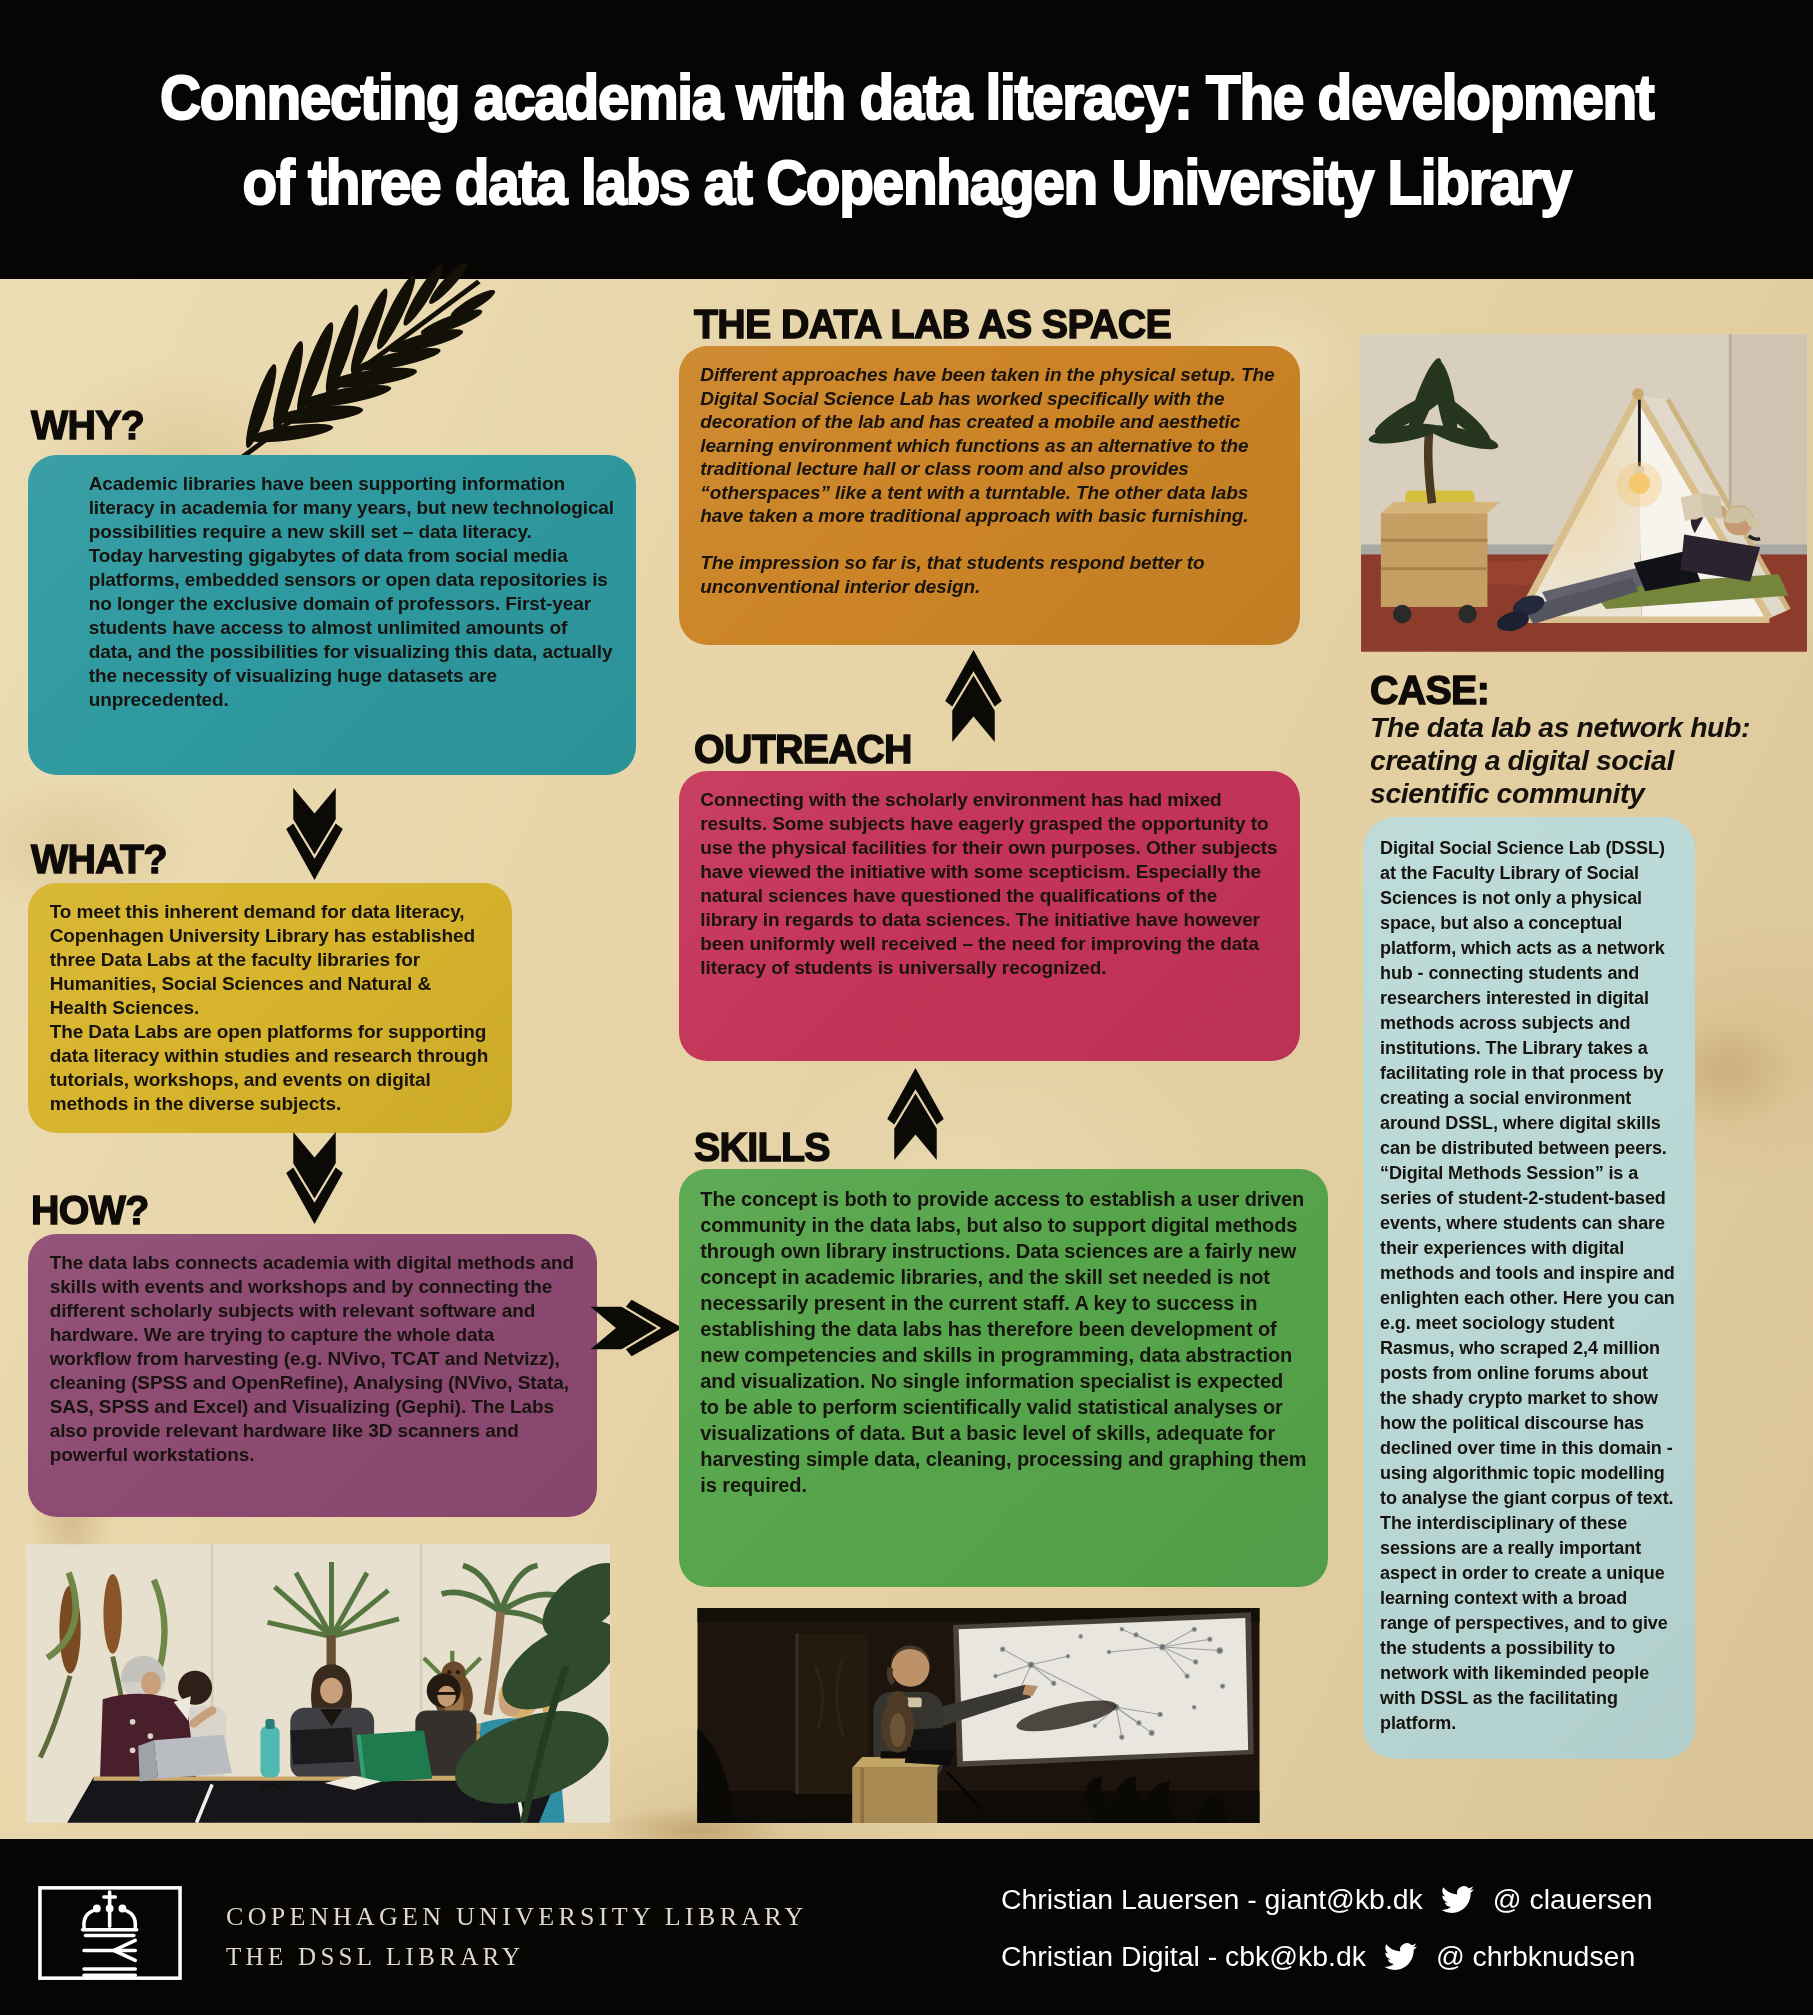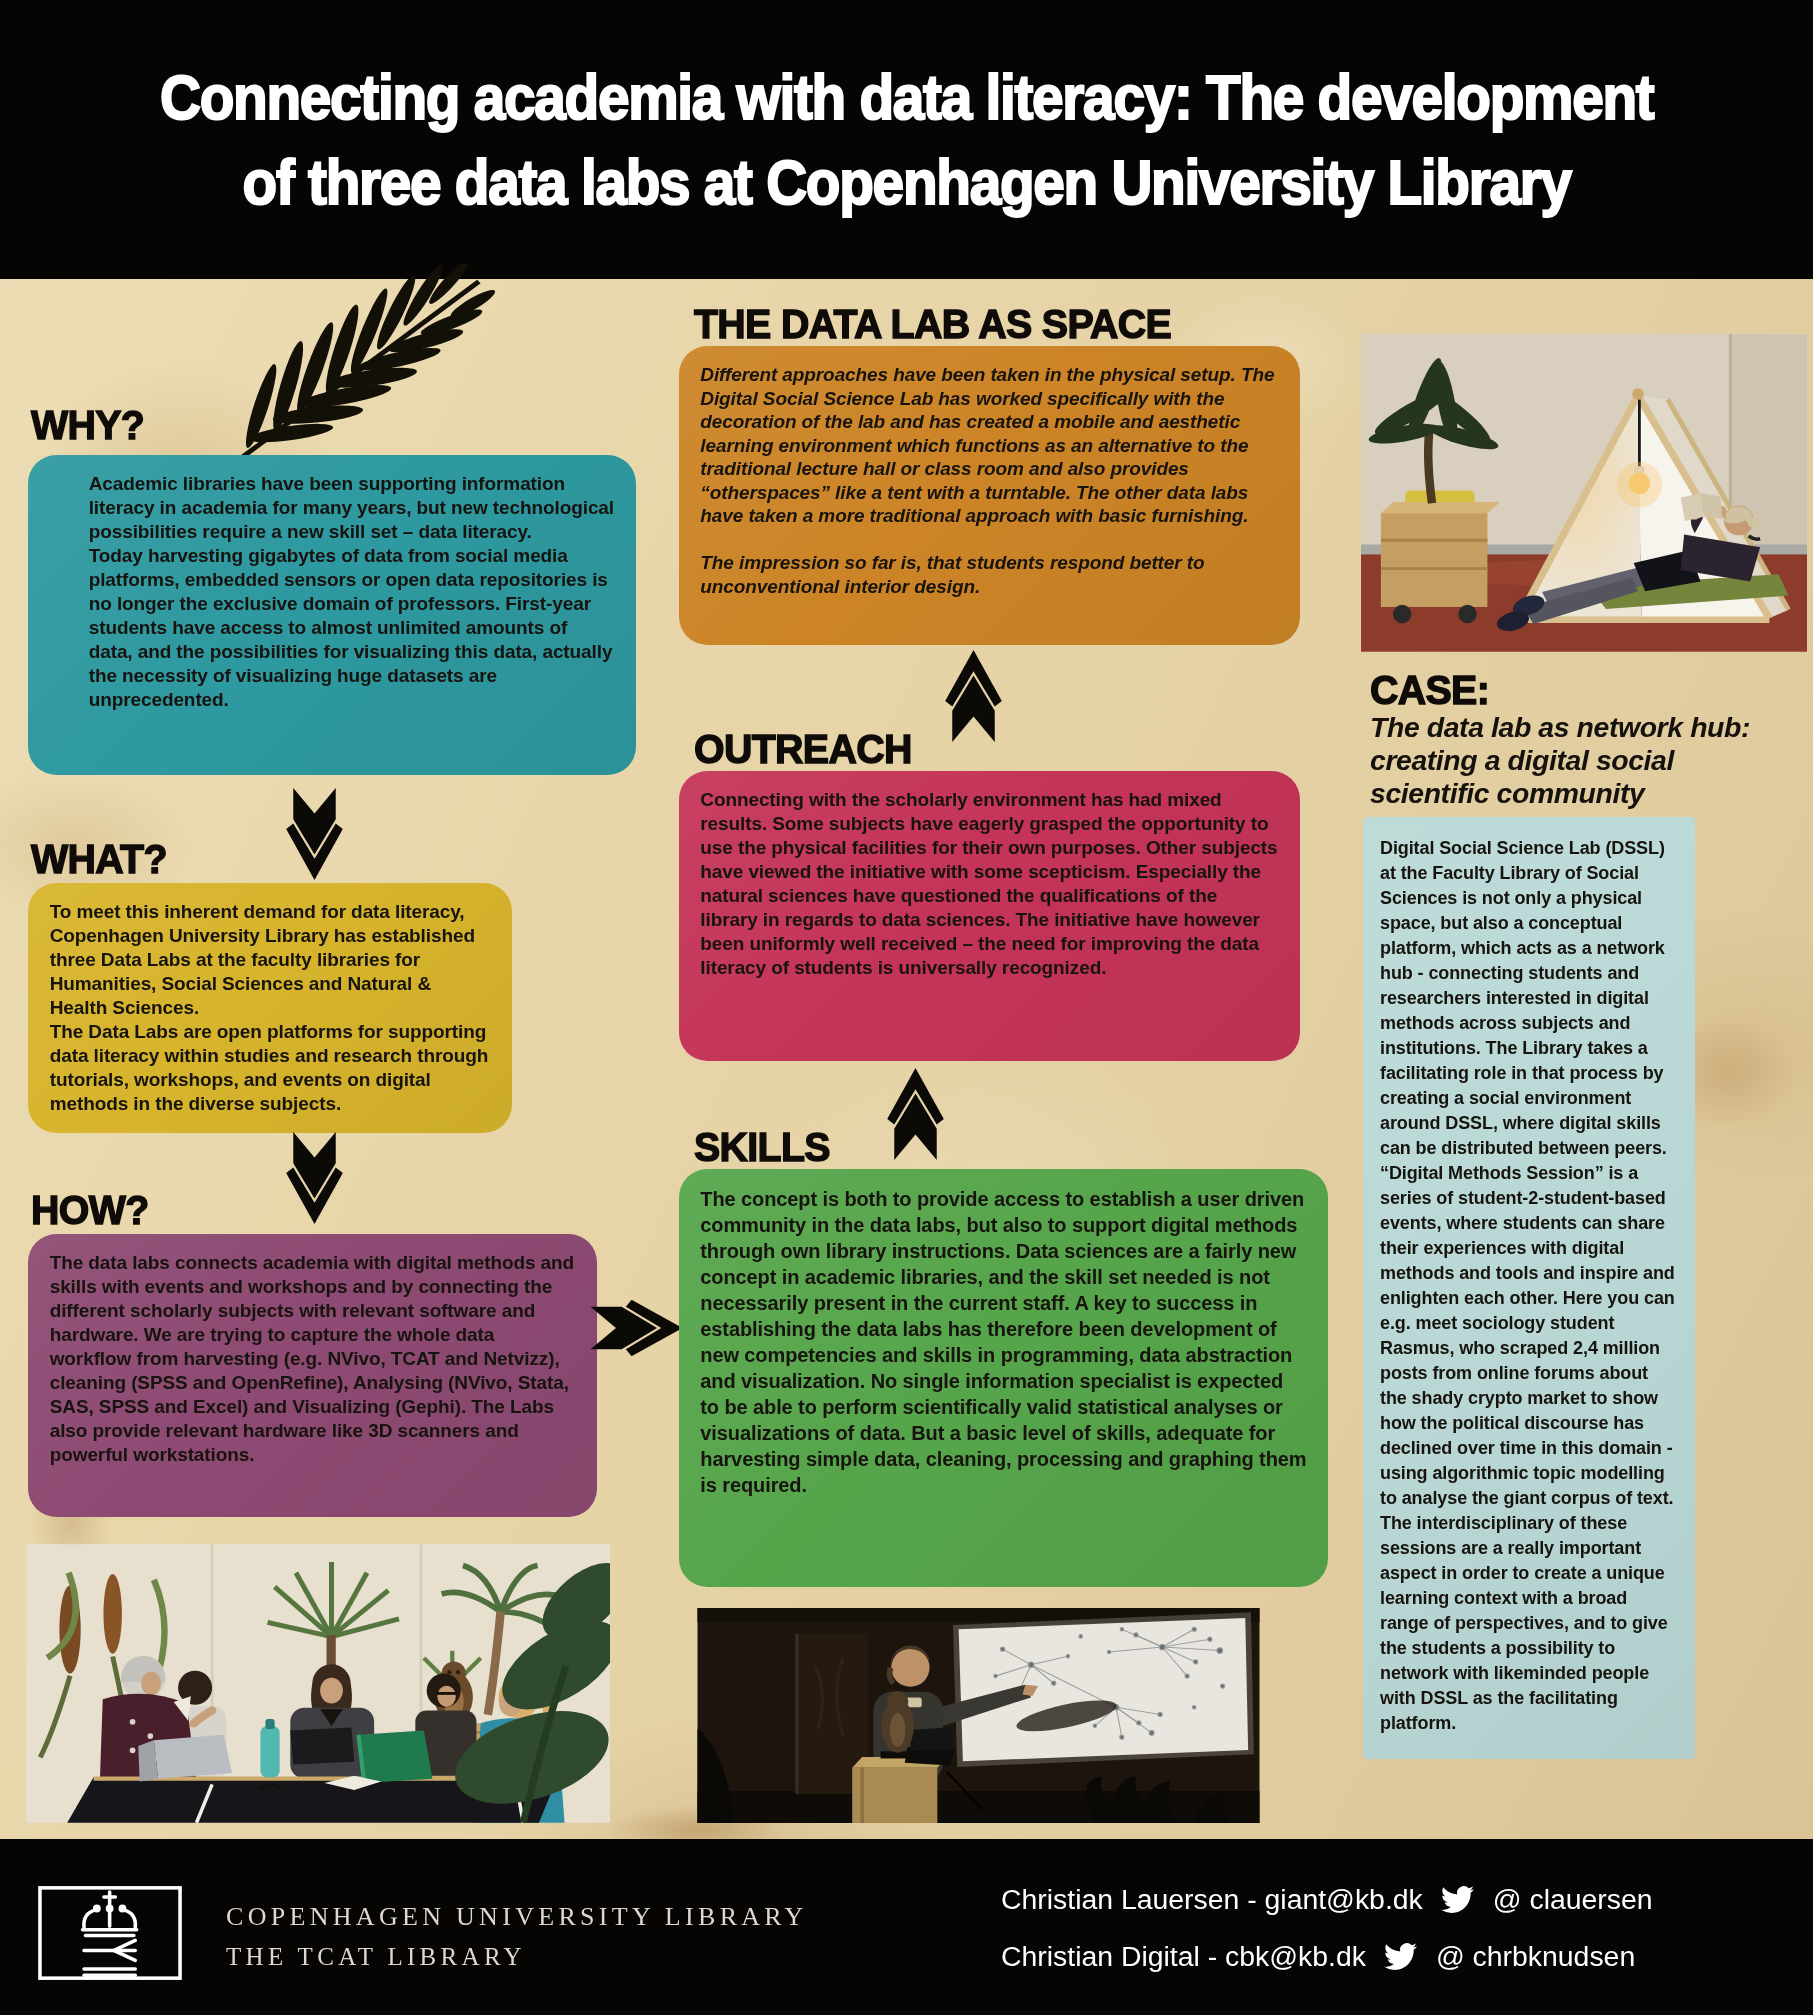--- a/index.html
+++ b/index.html
@@ -28,21 +28,21 @@
   .teal{background-color:#2E99A0;width:569px;}
   .yellow{background-color:#D7B42C;width:484px;}
   .purple{background-color:#8D4A72;width:569px;}
   .teal p,.yellow p,.purple p{font-size:19px;line-height:24px;}
   .orange{background-color:#CC8426;width:621px;}
   .red{background-color:#C43458;width:621px;}
   .green{background-color:#56A54B;width:649px;}
   .orange p{font-size:19px;line-height:23.5px;}
   .red p{font-size:19px;line-height:24px;}
   .green p{font-size:20px;line-height:26px;}
-  .blue{background-color:#BAD9D6;width:332px;border-radius:4px;}
+  .blue{background-color:#BAD9D6;width:332px;border-radius:32px;}
   .blue p{font-size:18px;line-height:25px;padding:18.5px 17px;}
   .subtitle{position:absolute;margin:0;width:455px;color:#15110c;font-size:28.4px;line-height:33px;
     font-weight:700;font-style:italic;white-space:pre-line;letter-spacing:-0.4px;}
   .arrow{position:absolute;width:57px;height:92px;}
   .arrow svg{display:block;width:57px;height:92px;fill:#0c0a07;}
   .arrow.up svg{transform:rotate(180deg);}
   .arrow.right svg{transform:rotate(-90deg);}
   .photo{position:absolute;display:block;}
   .footer{top:1839px;height:176px;}
   .logo{position:absolute;left:37px;top:1885px;}
@@ -431,21 +431,21 @@
       <line x1="68" y1="71" x2="136" y2="71"></line>
       <line x1="66" y1="92" x2="138" y2="92"></line>
       <path d="M138,78 L108,92 L138,106"></path>
       <line x1="66" y1="118" x2="138" y2="118"></line>
       <line x1="66" y1="127" x2="138" y2="127"></line>
     </g>
   </svg>
 
   <div class="org">
     <div class="l1">COPENHAGEN UNIVERSITY LIBRARY</div>
-    <div class="l2">THE TCAT LIBRARY</div>
+    <div class="l2">THE DSSL LIBRARY</div>
   </div>
 
   <div class="contacts">
     <div class="contact-row">
       <span>Christian Lauersen - giant@kb.dk</span>
       <svg viewBox="0 0 24 24">
           <path d="M23.953 4.57a10 10 0 01-2.825.775 4.958 4.958 0 002.163-2.723 9.99 9.99 0 01-3.127 1.195 4.92 4.92 0 00-8.384 4.482C7.69 8.095 4.067 6.13 1.64 3.162a4.822 4.822 0 00-.666 2.475c0 1.71.87 3.213 2.188 4.096a4.904 4.904 0 01-2.228-.616v.06a4.923 4.923 0 003.946 4.827 4.996 4.996 0 01-2.212.085 4.936 4.936 0 004.604 3.417 9.867 9.867 0 01-6.102 2.105c-.39 0-.779-.023-1.17-.067a13.995 13.995 0 007.557 2.209c9.053 0 13.998-7.496 13.998-13.985 0-.21 0-.42-.015-.63A9.935 9.935 0 0024 4.59z"></path>
         </svg>
       <span>@ clauersen</span>
     </div>

